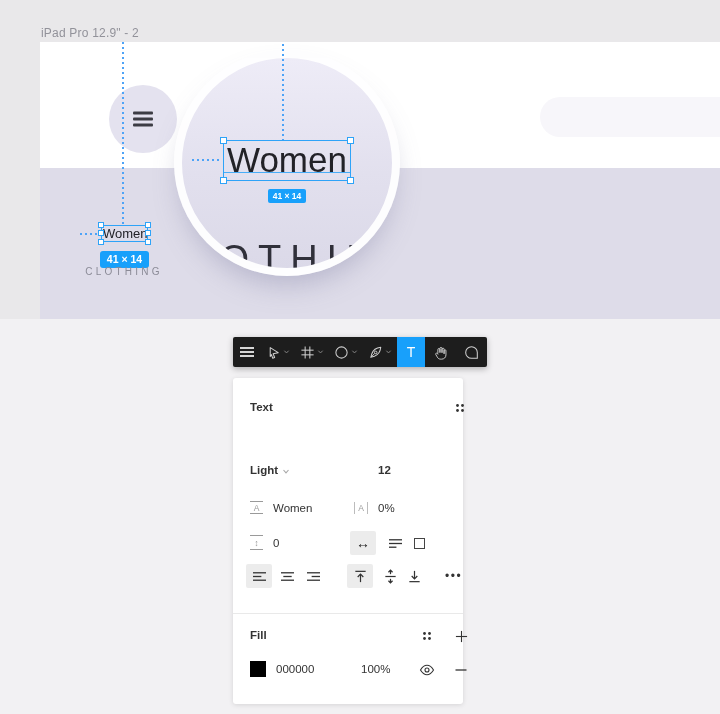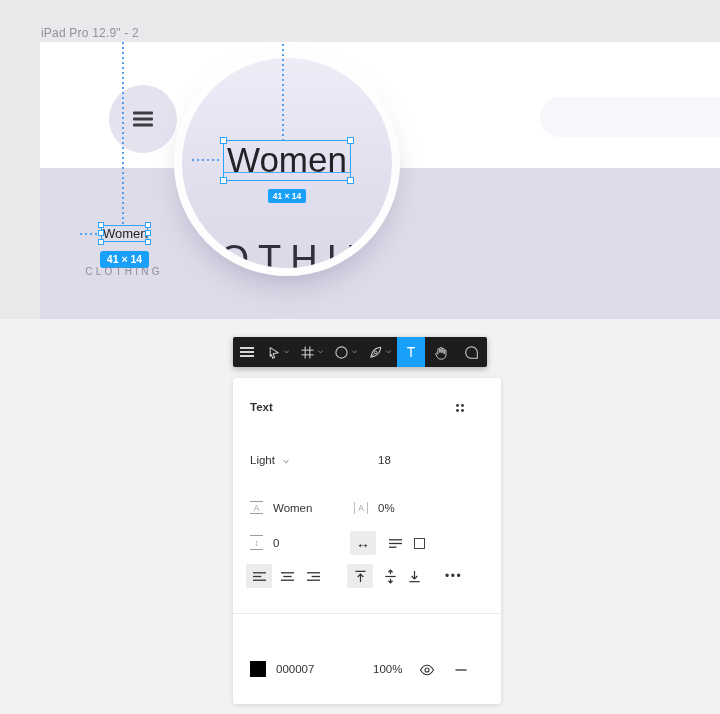--- a/index.html
+++ b/index.html
@@ -57,21 +57,21 @@
   .toolbar { position:absolute; left:233px; top:18px; width:254px; height:30px; background:#1d1d1d;
     border-radius:2px; box-shadow:0 2px 6px rgba(0,0,0,.28); display:flex; align-items:stretch; }
   .tool { display:flex; align-items:center; justify-content:center; cursor:pointer; }
   .tool svg { display:block; }
   .tool .chev { margin-left:2px; }
   .t-menu{width:28px} .t-drop{width:34px} .t-text{width:28px} .t-hand{width:30px} .t-comment{width:32px}
   .t-text { background:#18a0fb; color:#fff; font-size:14px; font-weight:400; }
   .tb-burger { width:14px; height:10px; display:flex; flex-direction:column; justify-content:space-between; }
   .tb-burger i { height:1.6px; background:#d6d6d6; display:block; }
 
-  .panel { position:absolute; left:233px; top:59px; width:268px; height:326px; background:#fff;
+  .panel { position:absolute; left:233px; top:59px; width:230px; height:326px; background:#fff;
     border-radius:3px; box-shadow:0 1px 5px rgba(0,0,0,.12); font-size:11.5px; color:#333; }
   .prow { position:absolute; left:0; right:0; }
   .lbl { position:absolute; white-space:nowrap; }
   .sec-title { font-weight:700; font-size:11.5px; color:#333; }
   .icon-btn { position:absolute; cursor:pointer; display:flex; align-items:center; justify-content:center; }
   .togglebtn { position:absolute; width:26px; height:24px; border-radius:2px; display:flex; align-items:center; justify-content:center; cursor:pointer; }
   .togglebtn.on { background:#ececec; }
   .divider { position:absolute; left:0; right:0; top:235px; height:1px; background:#e9e9e9; }
   .box-lh { width:13px; height:13px; border-top:1px solid #9a9a9a; border-bottom:1px solid #9a9a9a;
     display:flex; align-items:center; justify-content:center; font-size:8.5px; color:#9a9a9a; }
@@ -209,28 +209,28 @@
           <svg width="12" height="12" viewBox="0 0 12 12">
             <circle cx="3.5" cy="3.5" r="1.4" fill="#333"></circle>
               <circle cx="8.5" cy="3.5" r="1.4" fill="#333"></circle>
             <circle cx="3.5" cy="8.5" r="1.4" fill="#333"></circle>
               <circle cx="8.5" cy="8.5" r="1.4" fill="#333"></circle>
           </svg>
         </span>
       </div>
 
 
-      <div class="prow" style="top:76px; height:15px;">
+      <div class="prow" style="top:86px; height:15px;font-weight:bold;">
         <span class="lbl" style="left:17px;">Light</span>
         <span class="icon-btn" style="left:49px; top:4px;">
           <svg width="8" height="7" viewBox="0 0 8 7">
               <polyline points="1.5,2 4,4.8 6.5,2" fill="none" stroke="#a8a8a8" stroke-width="1.1"></polyline>
             </svg>
         </span>
-        <span class="lbl" style="left:145px;">18</span>
+        <span class="lbl" style="left:145px;">12</span>
       </div>
 
       <div class="prow" style="top:123px; height:16px;">
         <span class="icon-btn" style="left:17px; top:0;">
           <span class="box-lh">A</span>
         </span>
         <span class="lbl" style="left:40px; top:1px;">Women</span>
         <span class="icon-btn" style="left:121px; top:1px;">
           <span class="box-ls">A</span>
         </span>
@@ -314,25 +314,44 @@
                 <line x1="8" y1="2" x2="8" y2="10.5"></line>
                 <polyline points="5,7.5 8,10.5 11,7.5"></polyline>
             </g>
           </svg>
         </span>
         <span class="lbl more-dots" style="left:212px; top:5px;">•••</span>
       </div>
 
       <div class="divider"></div>
 
+      <div class="prow" style="top:250px; height:16px;">
+        <span class="lbl sec-title" style="left:17px; top:1px;">Fill</span>
+        <span class="icon-btn" style="left:186px; top:0; width:16px; height:16px;">
+          <svg width="12" height="12" viewBox="0 0 12 12">
+            <circle cx="3.5" cy="3.5" r="1.4" fill="#333"></circle>
+              <circle cx="8.5" cy="3.5" r="1.4" fill="#333"></circle>
+            <circle cx="3.5" cy="8.5" r="1.4" fill="#333"></circle>
+              <circle cx="8.5" cy="8.5" r="1.4" fill="#333"></circle>
+          </svg>
+        </span>
+        <span class="icon-btn" style="left:220px; top:0; width:16px; height:16px;">
+          <svg width="13" height="13" viewBox="0 0 14 14">
+            <g stroke="#333" stroke-width="1.2">
+                <line x1="7" y1="1" x2="7" y2="13"></line>
+                <line x1="1" y1="7" x2="13" y2="7"></line>
+              </g>
+          </svg>
+        </span>
+      </div>
 
       <div class="prow" style="top:283px; height:18px;">
         <span class="swatch" style="left:17px; top:0;"></span>
-        <span class="lbl" style="left:43px; top:2px;">000007</span>
-        <span class="lbl" style="left:140px; top:2px;">100%</span>
+        <span class="lbl" style="left:43px; top:2px;">000000</span>
+        <span class="lbl" style="left:128px; top:2px;">100%</span>
         <span class="icon-btn" style="left:185px; top:1px; width:17px; height:16px;">
           <svg width="16" height="14" viewBox="0 0 16 14">
             <path d="M1.5 7 C3.4 3.8 5.8 2.3 8 2.3 S12.6 3.8 14.5 7 C12.6 10.2 10.2 11.7 8 11.7 S3.4 10.2 1.5 7 Z" fill="none" stroke="#333" stroke-width="1.1"></path>
             <circle cx="8" cy="7" r="2" fill="none" stroke="#333" stroke-width="1.1"></circle>
           </svg>
         </span>
         <span class="icon-btn" style="left:221px; top:2px; width:14px; height:14px;">
           <svg width="12" height="12" viewBox="0 0 12 12">
             <line x1="0.5" y1="6" x2="11.5" y2="6" stroke="#333" stroke-width="1.3"></line>
           </svg>

